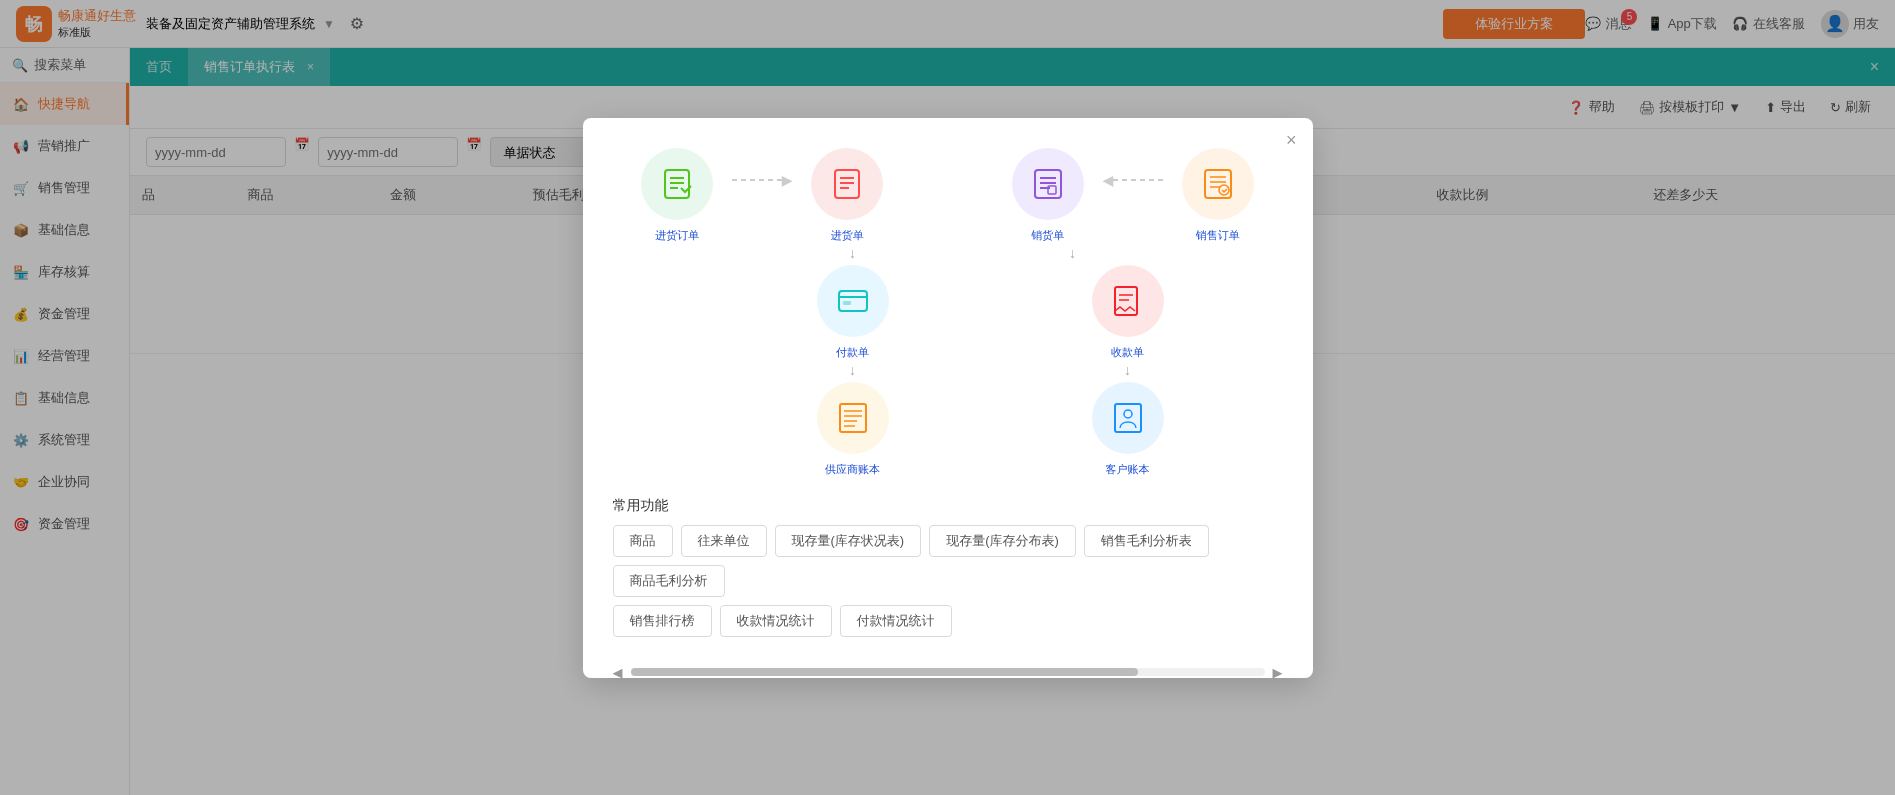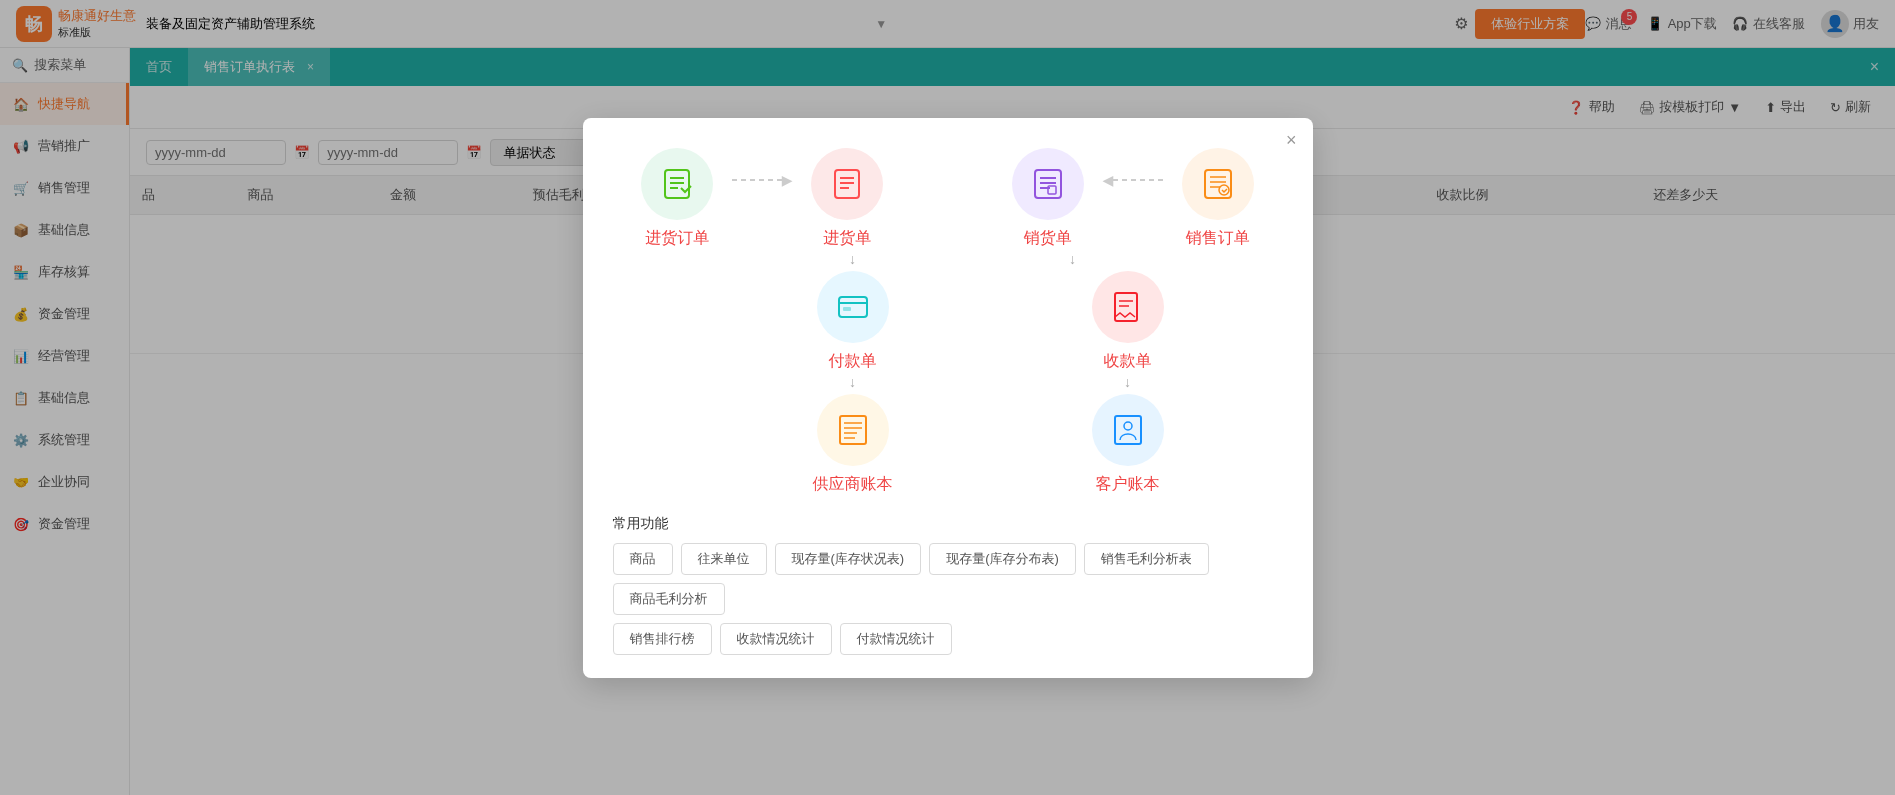--- a/index.html
+++ b/index.html
@@ -10,24 +10,24 @@
     .top-bar { display: flex; align-items: center; background: #fff; height: 48px; padding: 0 16px; border-bottom: 1px solid #e8e8e8; flex-shrink: 0; }
     .main-area { display: flex; flex: 1; overflow: hidden; }
     .sidebar { width: 130px; background: #fff; border-right: 1px solid #e8e8e8; flex-shrink: 0; display: flex; flex-direction: column; }
     .content-area { flex: 1; display: flex; flex-direction: column; overflow: hidden; }
 
     
     .logo-area { display: flex; align-items: center; gap: 6px; width: 130px; flex-shrink: 0; }
     .logo-icon { width: 36px; height: 36px; background: #ff7a2f; border-radius: 8px; display: flex; align-items: center; justify-content: center; color: white; font-size: 18px; font-weight: bold; }
     .logo-text { font-size: 11px; color: #333; line-height: 1.3; }
     .logo-text .line1 { color: #ff7a2f; font-weight: normal; font-size: 13px; }
-    .system-title { display: flex; align-items: center; gap: 8px; flex: 1; justify-content: space-between; }
+    .system-title { display: flex; align-items: center; gap: 8px; flex: 1; }
     .system-title-arrow { color: #999; font-size: 12px; cursor: pointer; }
     .gear-icon { width: 28px; height: 28px; display: flex; align-items: center; justify-content: center; color: #666; cursor: pointer; font-size: 16px; }
-    .try-btn { background: #ff7a2f; color: white; border: none; padding: 6px 16px; border-radius: 4px; cursor: pointer; font-size: 13px; }
+    .try-btn { background: #ff7a2f; color: white; border: none; padding: 6px 32px; border-radius: 4px; cursor: pointer; font-size: 13px; }
     .top-right { display: flex; align-items: center; gap: 16px; margin-left: auto; }
     .top-right-item { display: flex; align-items: center; gap: 4px; color: #666; cursor: pointer; font-size: 13px; position: relative; }
     .badge { background: #ff4d4f; color: white; border-radius: 50%; width: 16px; height: 16px; font-size: 10px; display: flex; align-items: center; justify-content: center; position: absolute; top: -6px; right: -6px; }
     .user-avatar { width: 28px; height: 28px; border-radius: 50%; background: #ddd; display: flex; align-items: center; justify-content: center; font-size: 16px; }
     .search-menu { display: flex; align-items: center; gap: 6px; padding: 8px 12px; color: #666; cursor: pointer; border-bottom: 1px solid #f0f0f0; font-size: 13px; }
     .sidebar-item { display: flex; align-items: center; gap: 8px; padding: 12px 12px; cursor: pointer; color: #555; font-size: 13px; transition: background 0.2s; }
     .sidebar-item.active { background: #fff3eb; color: #ff7a2f; border-right: 3px solid #ff7a2f; }
     .sidebar-item .si-icon { width: 18px; height: 18px; display: flex; align-items: center; justify-content: center; }
 
     
@@ -36,21 +36,21 @@
     .tab-item.home { background: transparent; }
     .tab-item.active { background: rgba(255,255,255,0.2); color: white; }
     .tab-close { font-size: 12px; color: rgba(255,255,255,0.8); cursor: pointer; margin-left: 4px; }
     .tabs-close-all { margin-left: auto; padding: 0 16px; color: rgba(255,255,255,0.8); cursor: pointer; font-size: 16px; }
 
     
     .content-toolbar { background: white; padding: 8px 16px; display: flex; align-items: center; gap: 8px; border-bottom: 1px solid #e8e8e8; flex-shrink: 0; }
     .toolbar-btn { display: flex; align-items: center; gap: 4px; padding: 4px 8px; color: #555; cursor: pointer; font-size: 13px; }
 
     
-    .filter-bar { background: white; padding: 8px 16px; display: flex; align-items: center; gap: 8px; border-bottom: 1px solid #e8e8e8; flex-shrink: 0; flex-wrap: wrap; }
+    .filter-bar { background: white; padding: 8px 16px; display: flex; gap: 8px; border-bottom: 1px solid #e8e8e8; flex-shrink: 0; flex-wrap: wrap; }
     .filter-date { border: 1px solid #d9d9d9; border-radius: 4px; padding: 4px 8px; font-size: 13px; width: 140px; color: #bbb; }
     .filter-select { border: 1px solid #d9d9d9; border-radius: 4px; padding: 4px 8px; font-size: 13px; width: 160px; }
     .search-btn { background: #ff7a2f; color: white; border: none; padding: 5px 16px; border-radius: 4px; cursor: pointer; font-size: 13px; }
     .setting-btn { background: white; color: #555; border: 1px solid #d9d9d9; padding: 5px 12px; border-radius: 4px; cursor: pointer; font-size: 13px; }
     .more-conditions { color: #20b2aa; cursor: pointer; font-size: 13px; }
 
     
     .table-area { flex: 1; overflow: auto; background: white; }
     table { width: 100%; border-collapse: collapse; }
     th { background: #f5f5f5; padding: 10px 12px; text-align: left; font-weight: normal; color: #555; border-bottom: 1px solid #e8e8e8; white-space: nowrap; font-size: 13px; }
@@ -67,21 +67,21 @@
     .flow-node { display: flex; flex-direction: column; align-items: center; gap: 8px; width: 120px; }
     .flow-circle { width: 72px; height: 72px; border-radius: 50%; display: flex; align-items: center; justify-content: center; font-size: 28px; }
     .flow-circle.green { background: #e8f8ef; color: #52c41a; }
     .flow-circle.pink { background: #fde8e8; color: #ff4d4f; }
     .flow-circle.purple { background: #f0eaff; color: #9254de; }
     .flow-circle.orange { background: #fff3e6; color: #fa8c16; }
     .flow-circle.teal { background: #e6f7ff; color: #13c2c2; }
     .flow-circle.red { background: #ffe6e6; color: #f5222d; }
     .flow-circle.orange2 { background: #fff7e6; color: #fa8c16; }
     .flow-circle.lightblue { background: #e6f4ff; color: #1890ff; }
-    .flow-label { font-size: 16px; color: #ef4444; }
+    .flow-label { font-size: 11px; color: #1d4ed8; }
 
     
     .common-section { padding: 0 30px 20px 30px; }
     .common-title { font-size: 14px; color: #333; font-weight: normal; margin-bottom: 10px; }
     .common-buttons { display: flex; flex-wrap: wrap; gap: 8px; }
     .common-btn { border: 1px solid #d9d9d9; background: white; border-radius: 4px; padding: 6px 16px; font-size: 13px; cursor: pointer; color: #555; }
   </style>
 </head>
 <body>
 

